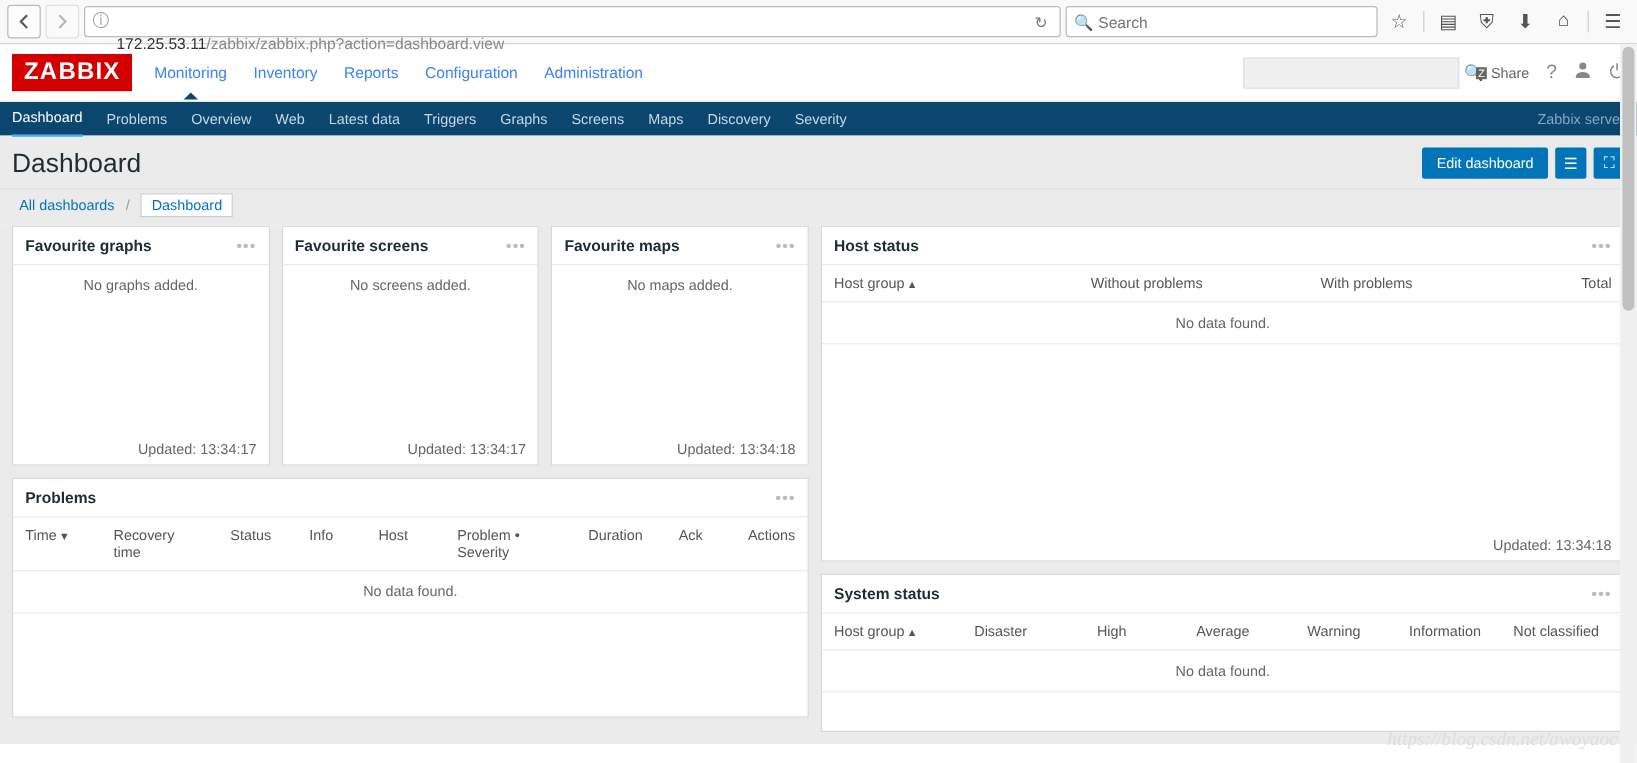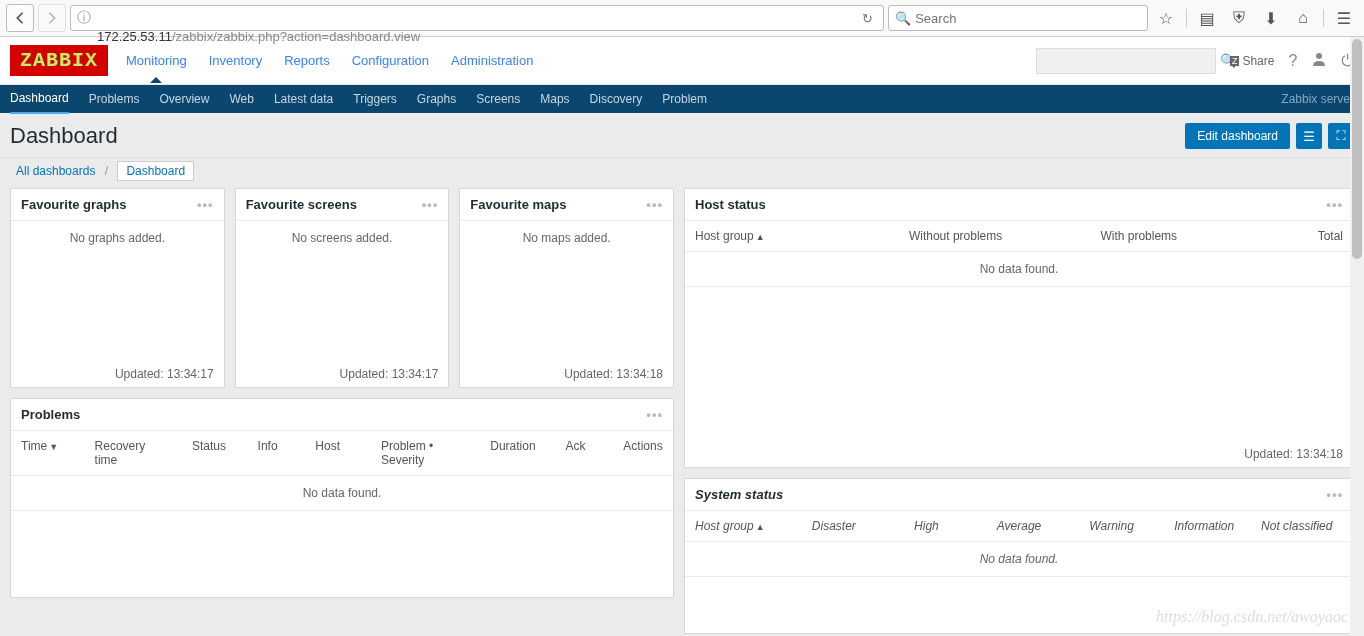--- a/index.html
+++ b/index.html
@@ -14,21 +14,21 @@
 .url-text { flex: 1; color: #888; font-size: 13px; margin-top: 36px; }
 .url-text .host { color: #333; }
 .reload-btn { color: #777; cursor: pointer; padding: 0 4px; }
 .search-wrap { width: 260px; height: 26px; border: 1px solid #bbb; border-radius: 3px; background: #fff; display: flex; align-items: center; padding: 0 6px; gap: 4px; color: #888; }
 .search-wrap input { border: none; outline: none; flex: 1; font-size: 13px; color: #333; background: transparent; }
 .toolbar-icon { width: 28px; height: 28px; display: flex; align-items: center; justify-content: center; color: #555; cursor: pointer; font-size: 16px; }
 .toolbar-sep { width: 1px; height: 18px; background: #ccc; margin: 0 2px; }
 
 
 .zbx-header { height: 48px; background: #fff; display: flex; align-items: center; padding: 0 10px; border-bottom: 1px solid #e6e6e6; }
-.zbx-logo { background: #d40000; color: #bef264; font-weight: bold; font-size: 20px; padding: 4px 10px; letter-spacing: 1px; font-family: Liberation Mono, monospace; }
+.zbx-logo { background: #d40000; color: #ffffff; font-weight: bold; font-size: 20px; padding: 4px 10px; letter-spacing: 1px; font-family: Liberation Sans, sans-serif; }
 .top-menu { display: flex; margin-left: 18px; gap: 22px; }
 .top-menu-item { color: #3b82f6; cursor: pointer; padding: 14px 0; position: relative; }
 .top-menu-item.active::after { content: ''; position: absolute; bottom: -1px; left: 50%; transform: translateX(-50%); width: 0; height: 0; border-left: 6px solid transparent; border-right: 6px solid transparent; border-bottom: 6px solid #0a466e; }
 .hdr-right { margin-left: auto; display: flex; align-items: center; gap: 14px; }
 .hdr-search { width: 180px; height: 26px; background: #f0f0f0; border: 1px solid #ddd; display: flex; align-items: center; padding: 0 6px; }
 .hdr-search input { border: none; background: transparent; flex: 1; outline: none; }
 .hdr-search-icon { color: #888; }
 .share-btn { color: #666; font-size: 12px; cursor: pointer; display: flex; align-items: center; gap: 3px; }
 .hdr-icon { color: #888; cursor: pointer; font-size: 16px; }
 
@@ -158,21 +158,21 @@
   <div class="sub-nav-item active">Dashboard</div>
   <div class="sub-nav-item">Problems</div>
   <div class="sub-nav-item">Overview</div>
   <div class="sub-nav-item">Web</div>
   <div class="sub-nav-item">Latest data</div>
   <div class="sub-nav-item">Triggers</div>
   <div class="sub-nav-item">Graphs</div>
   <div class="sub-nav-item">Screens</div>
   <div class="sub-nav-item">Maps</div>
   <div class="sub-nav-item">Discovery</div>
-  <div class="sub-nav-item">Problem</div>
+  <div class="sub-nav-item">Severity</div>
   <div class="sub-nav-right">Zabbix server</div>
 </div>
 
 <div class="page-title-bar">
   <div class="page-title">Dashboard</div>
   <div class="title-actions">
     <button class="btn-primary">Edit dashboard</button>
     <div class="icon-btn">☰</div>
     <div class="icon-btn">⛶</div>
   </div>
@@ -247,21 +247,21 @@
         <span><span>Host group</span><span class="sort-arrow">▲</span></span>
         <span>Without problems</span>
         <span>With problems</span>
         <span>Total</span>
       </div>
       <div class="tbl-nodata">No data found.</div>
       <div style="flex:1"></div>
       <div class="widget-foot">Updated: 13:34:18</div>
     </div>
 
-    <div class="widget" style="height:156px;font-style:italic;">
+    <div class="widget" style="height:132px;">
       <div class="widget-head">
         <span class="widget-title">System status</span>
         <span class="widget-more">•••</span>
       </div>
       <div class="tbl-head sys-head">
         <span><span>Host group</span><span class="sort-arrow">▲</span></span>
         <span>Disaster</span>
         <span>High</span>
         <span>Average</span>
         <span>Warning</span>

